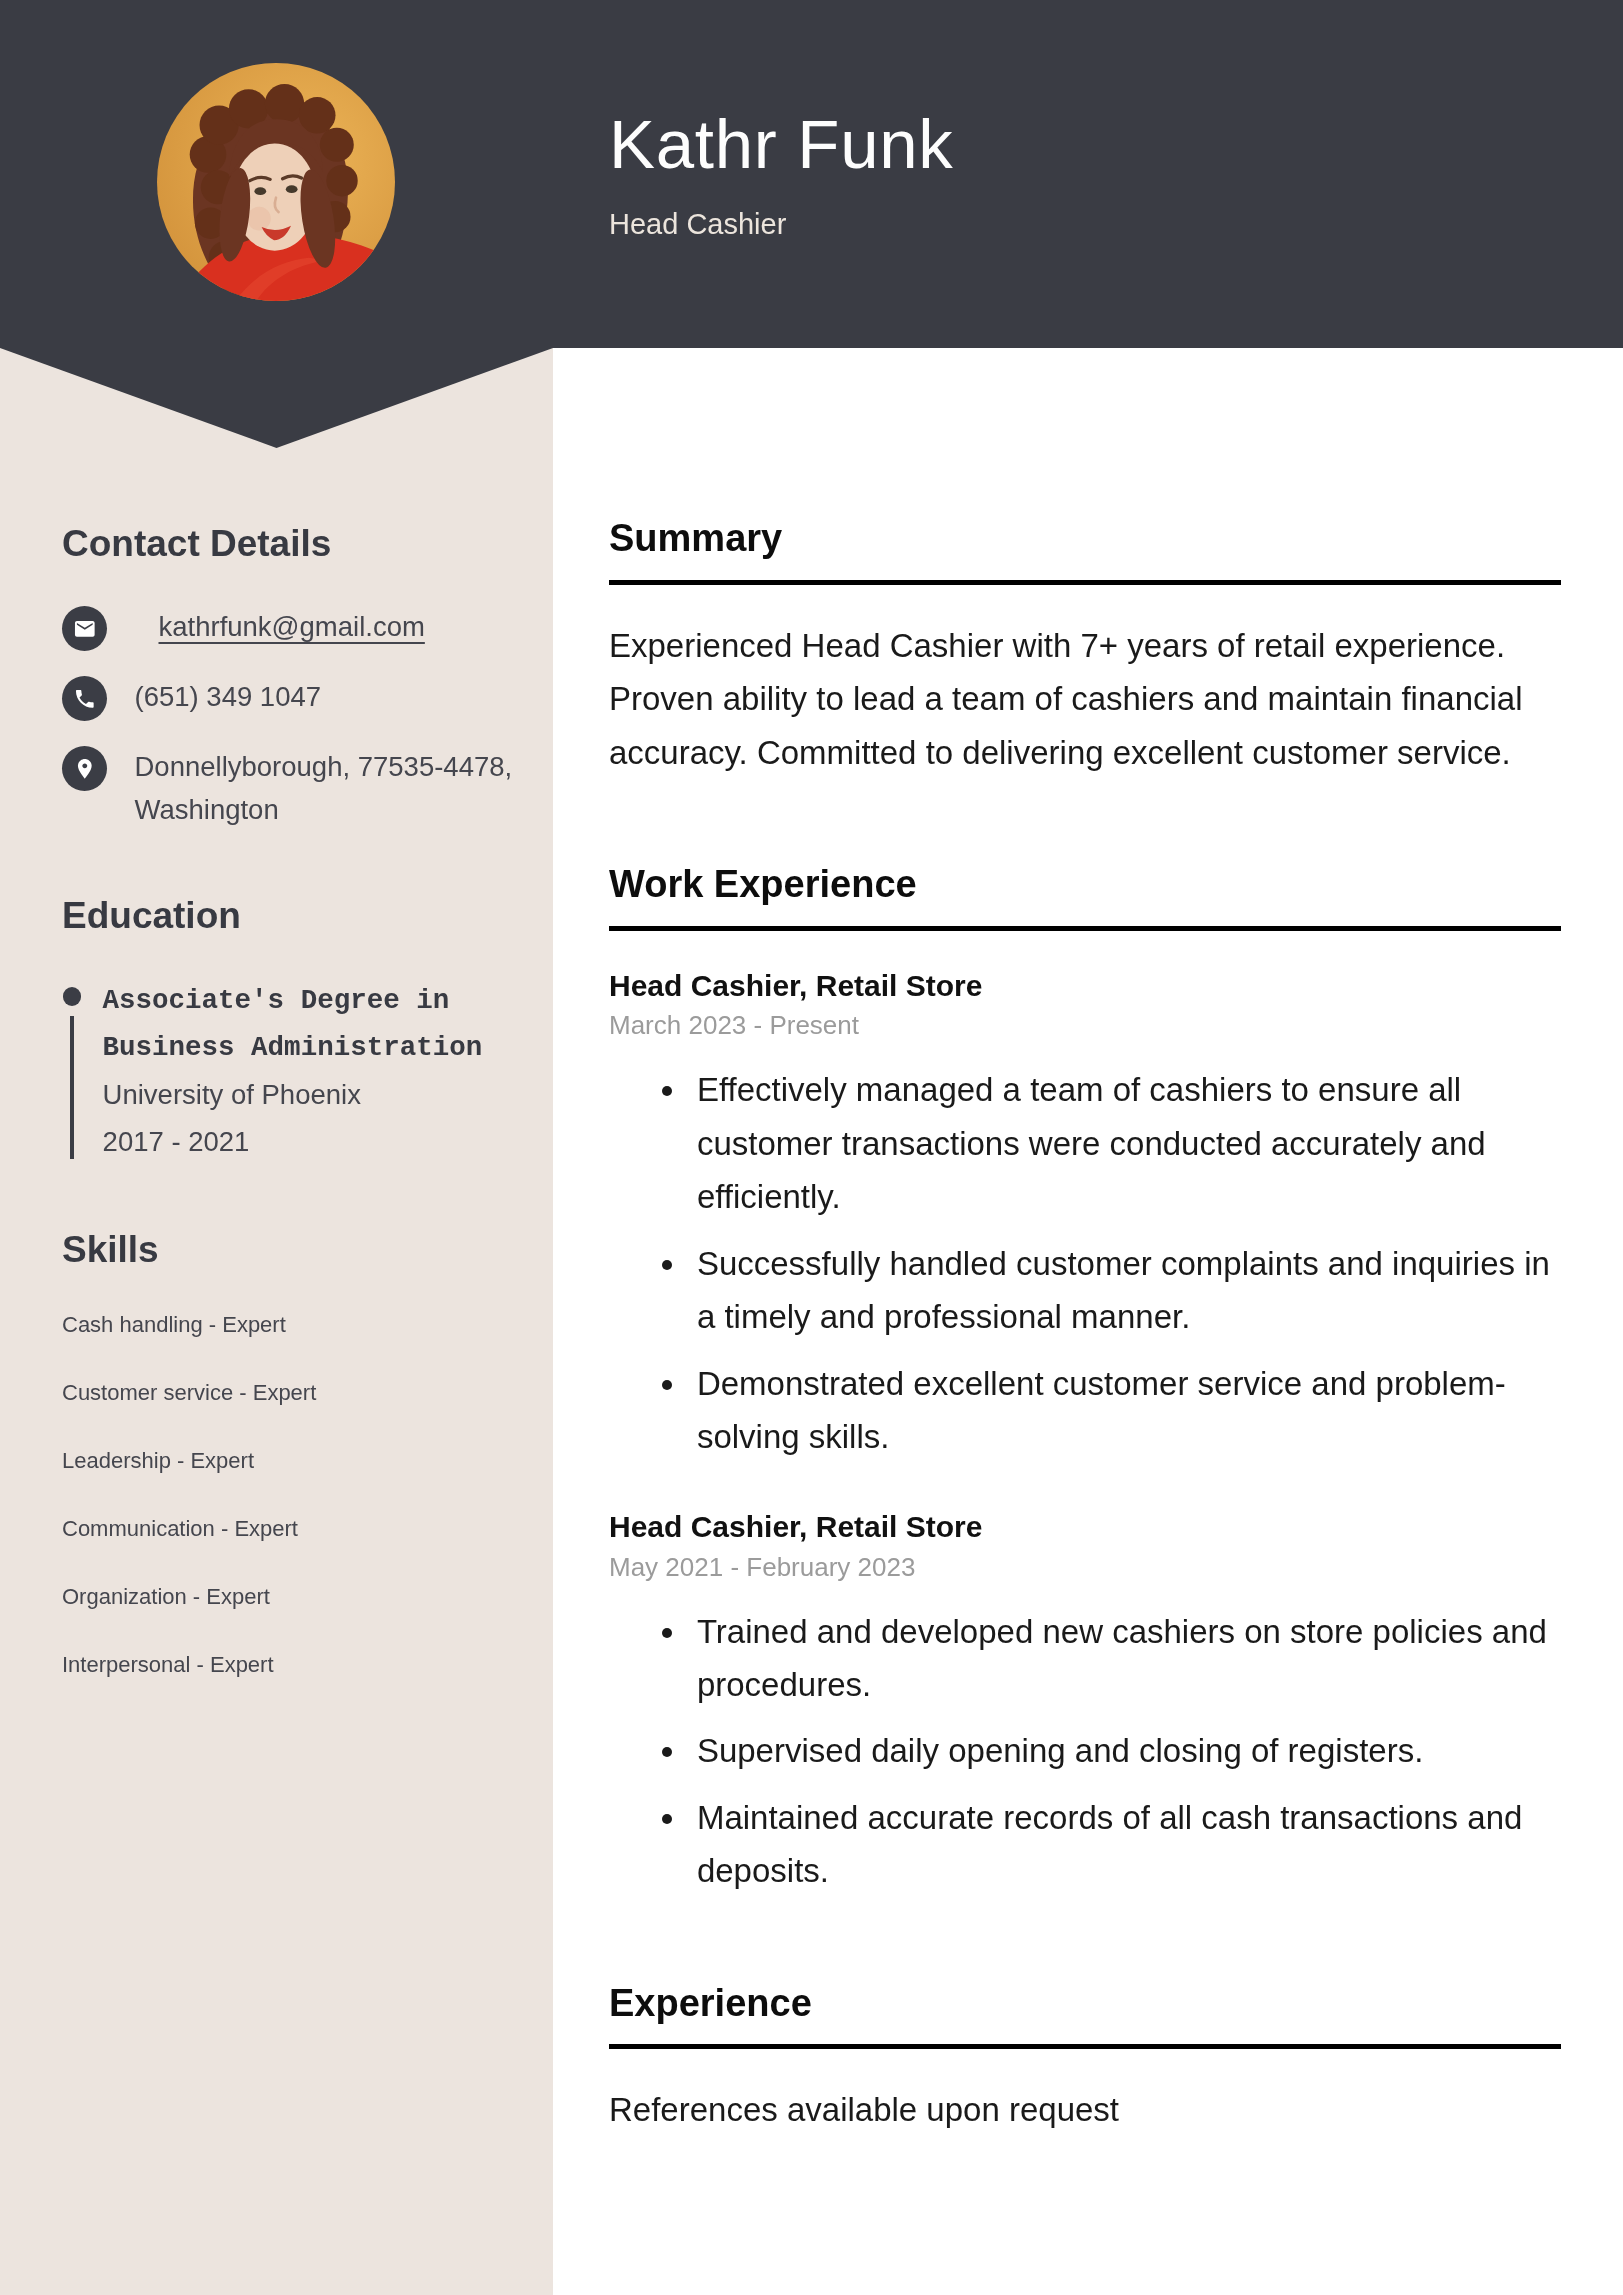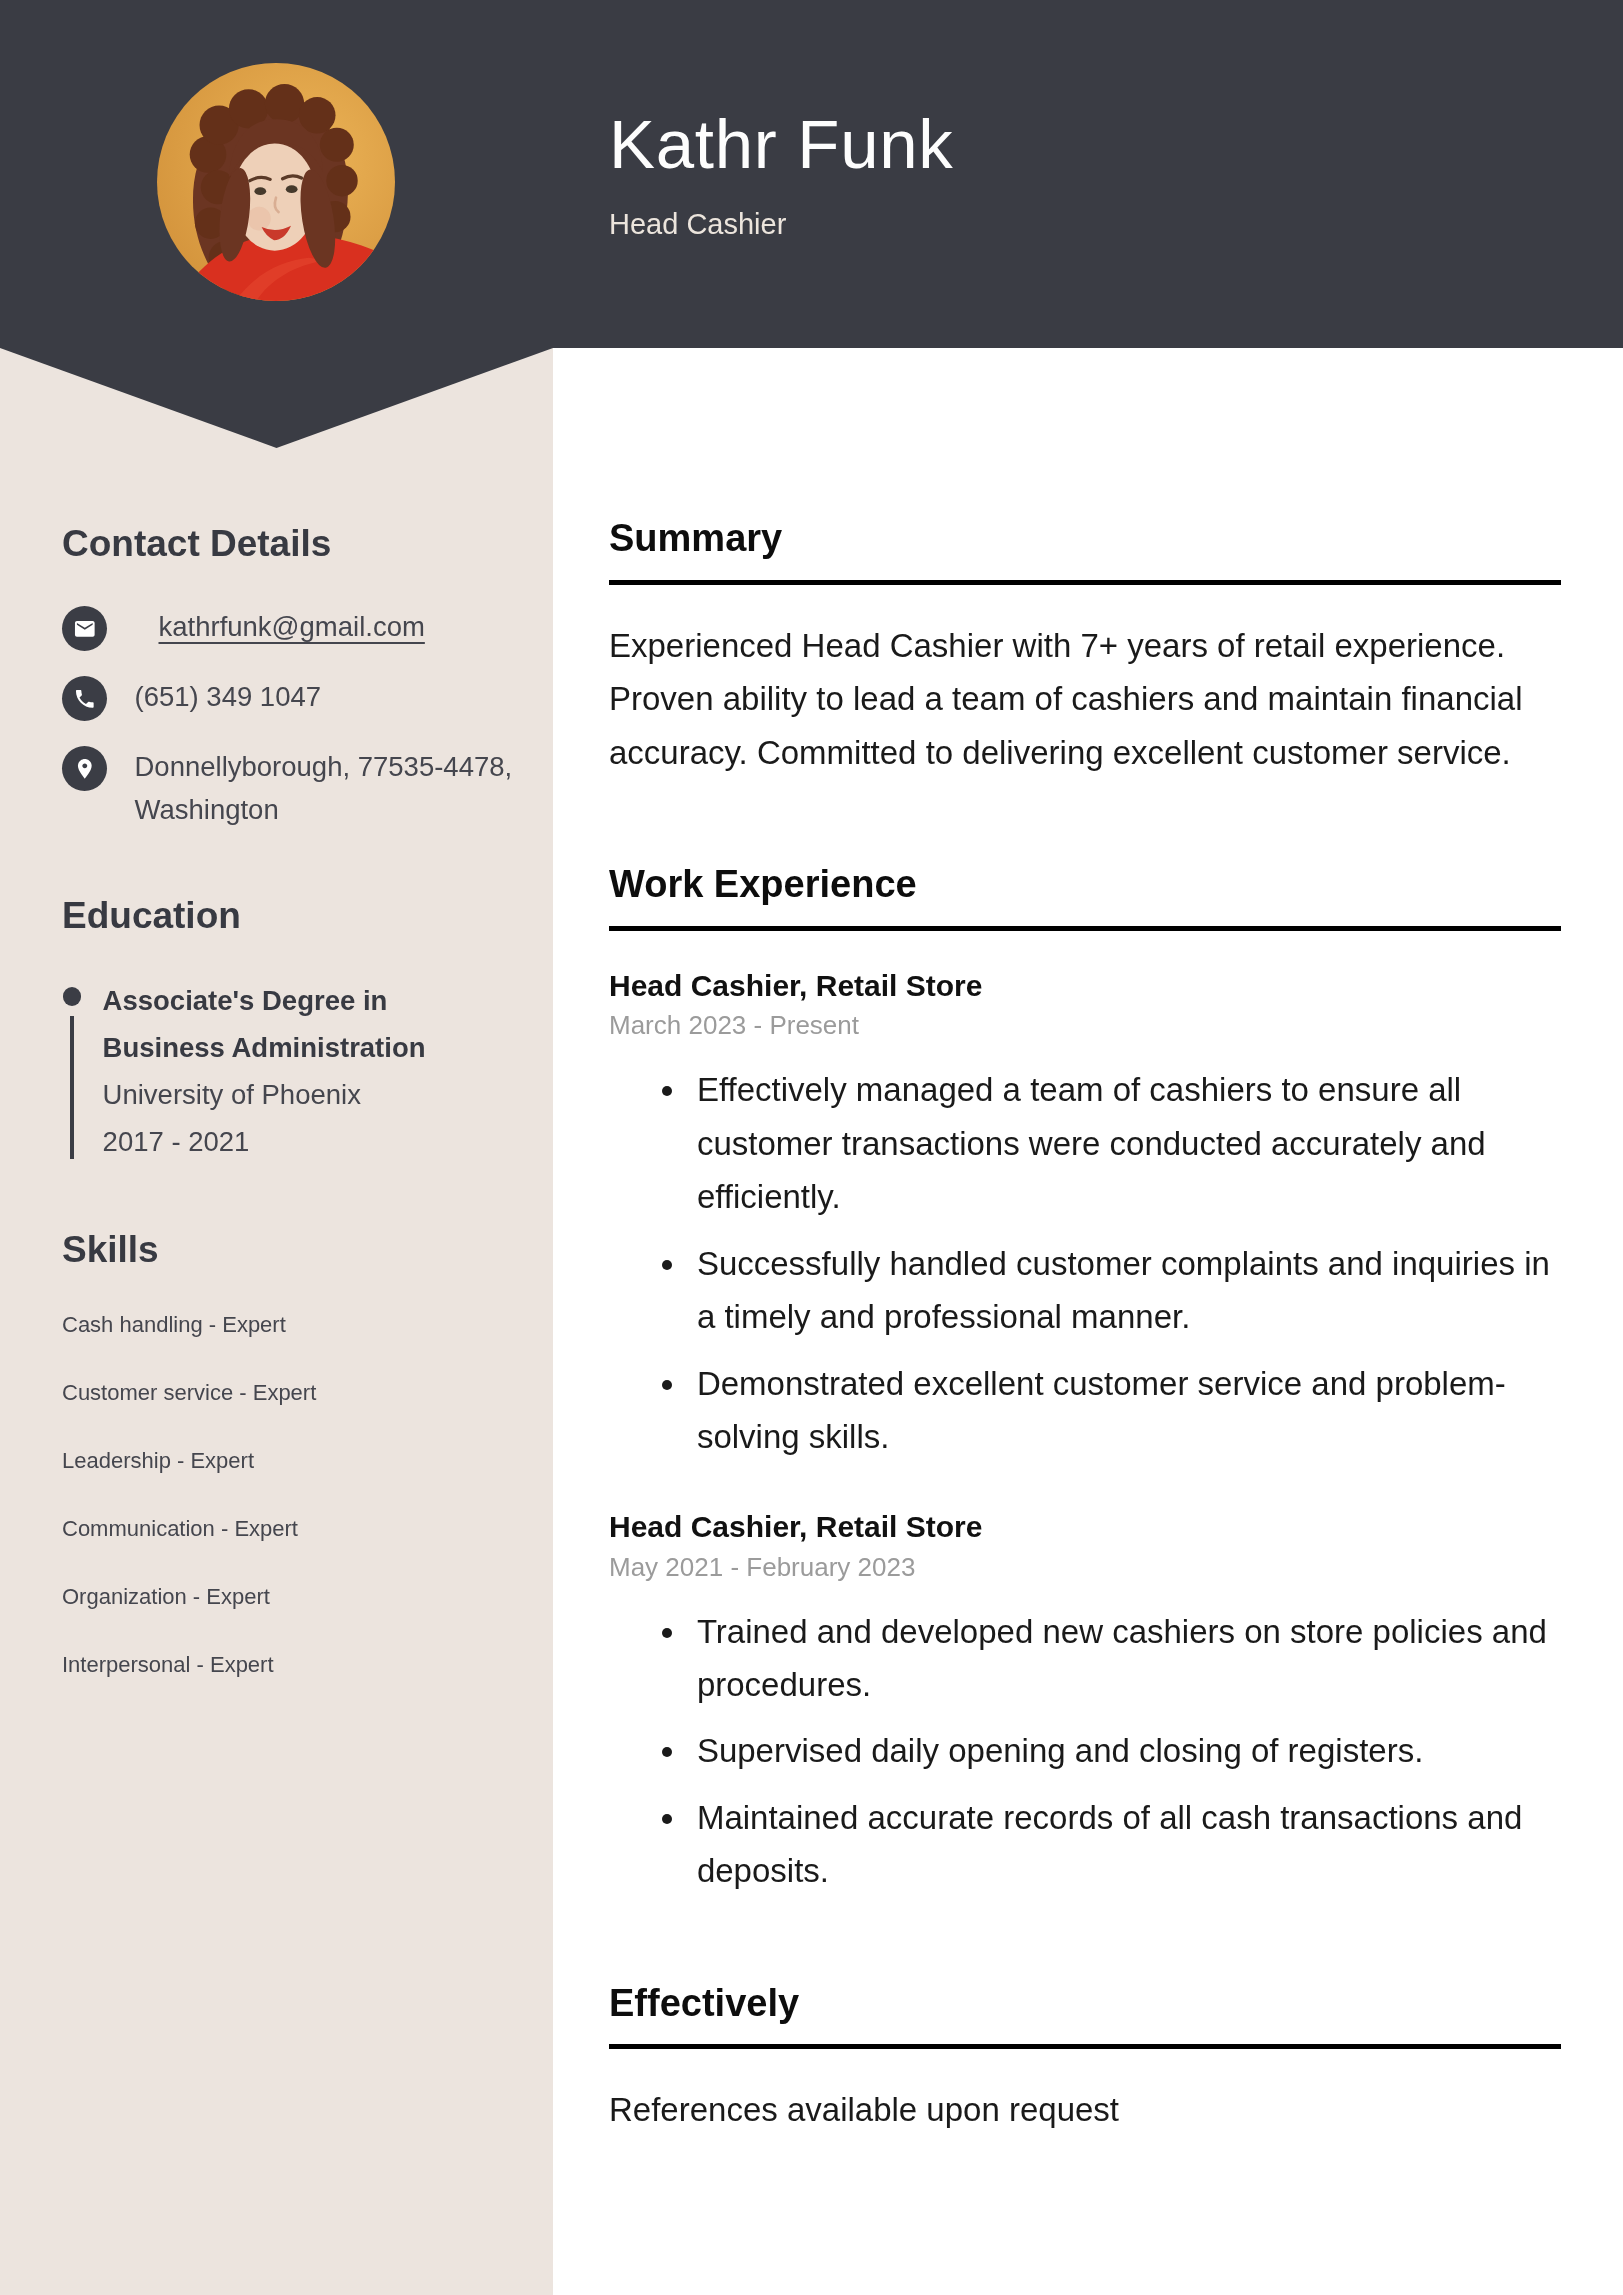--- a/index.html
+++ b/index.html
@@ -26,21 +26,21 @@
   .cicon{flex:0 0 auto;width:45px;height:45px;border-radius:50%;background:#3b3d45;
          display:flex;align-items:center;justify-content:center;}
   .cicon svg{width:23.6px;height:23.6px;fill:#fff;}
   a.email{color:#45464e;text-decoration:underline;text-underline-offset:5.9px;text-decoration-thickness:2px;margin-left:24px;}
   .addr span{display:block;}
   .edu-entry{display:flex;gap:21px;font-size:27.5px;line-height:1.7;}
   .edu-marker{flex:0 0 19.6px;display:flex;flex-direction:column;align-items:center;}
   .edu-dot{width:18.3px;height:18.3px;border-radius:50%;background:#3b3d45;margin-top:9.2px;}
   .edu-line{width:3.9px;flex:1 1 auto;background:#3b3d45;margin-top:10.5px;margin-bottom:6.5px;}
   .edu-degree{font-weight:700;color:#383a42;}
-  .edu-degree span{display:block;}
+  .edu-degree span{display:block;font-family:Liberation Mono, monospace;}
   .skill-item{font-size:22px;margin-bottom:42px;color:#45464e;}
 
   
   .main{position:absolute;top:348px;left:553px;right:0;bottom:0;background:#fff;
         padding:169px 62px 16px 56px;box-sizing:border-box;z-index:1;}
   .main-section{margin-bottom:84px;}
   .main-section h2{margin:0 0 0 0;font-size:38px;font-weight:700;color:#0d0d0d;
         padding-bottom:19.6px;border-bottom:5.2px solid #000;}
   .summary-text,.refs-text,.job li{font-size:33px;line-height:1.62;color:#1a1a1a;}
   .summary-text{margin:34px 0 0 0;max-width:930px;}
@@ -203,19 +203,19 @@
         <div class="dates">May 2021 - February 2023</div>
         <ul>
           <li>Trained and developed new cashiers on store policies and procedures.</li>
           <li>Supervised daily opening and closing of registers.</li>
           <li>Maintained accurate records of all cash transactions and deposits.</li>
         </ul>
       </div>
     </section>
 
     <section class="main-section">
-      <h2>Effectively</h2>
+      <h2>Experience</h2>
       <p class="refs-text">References available upon request</p>
     </section>
 
   </main>
 </div>
 
 
 </body></html>

